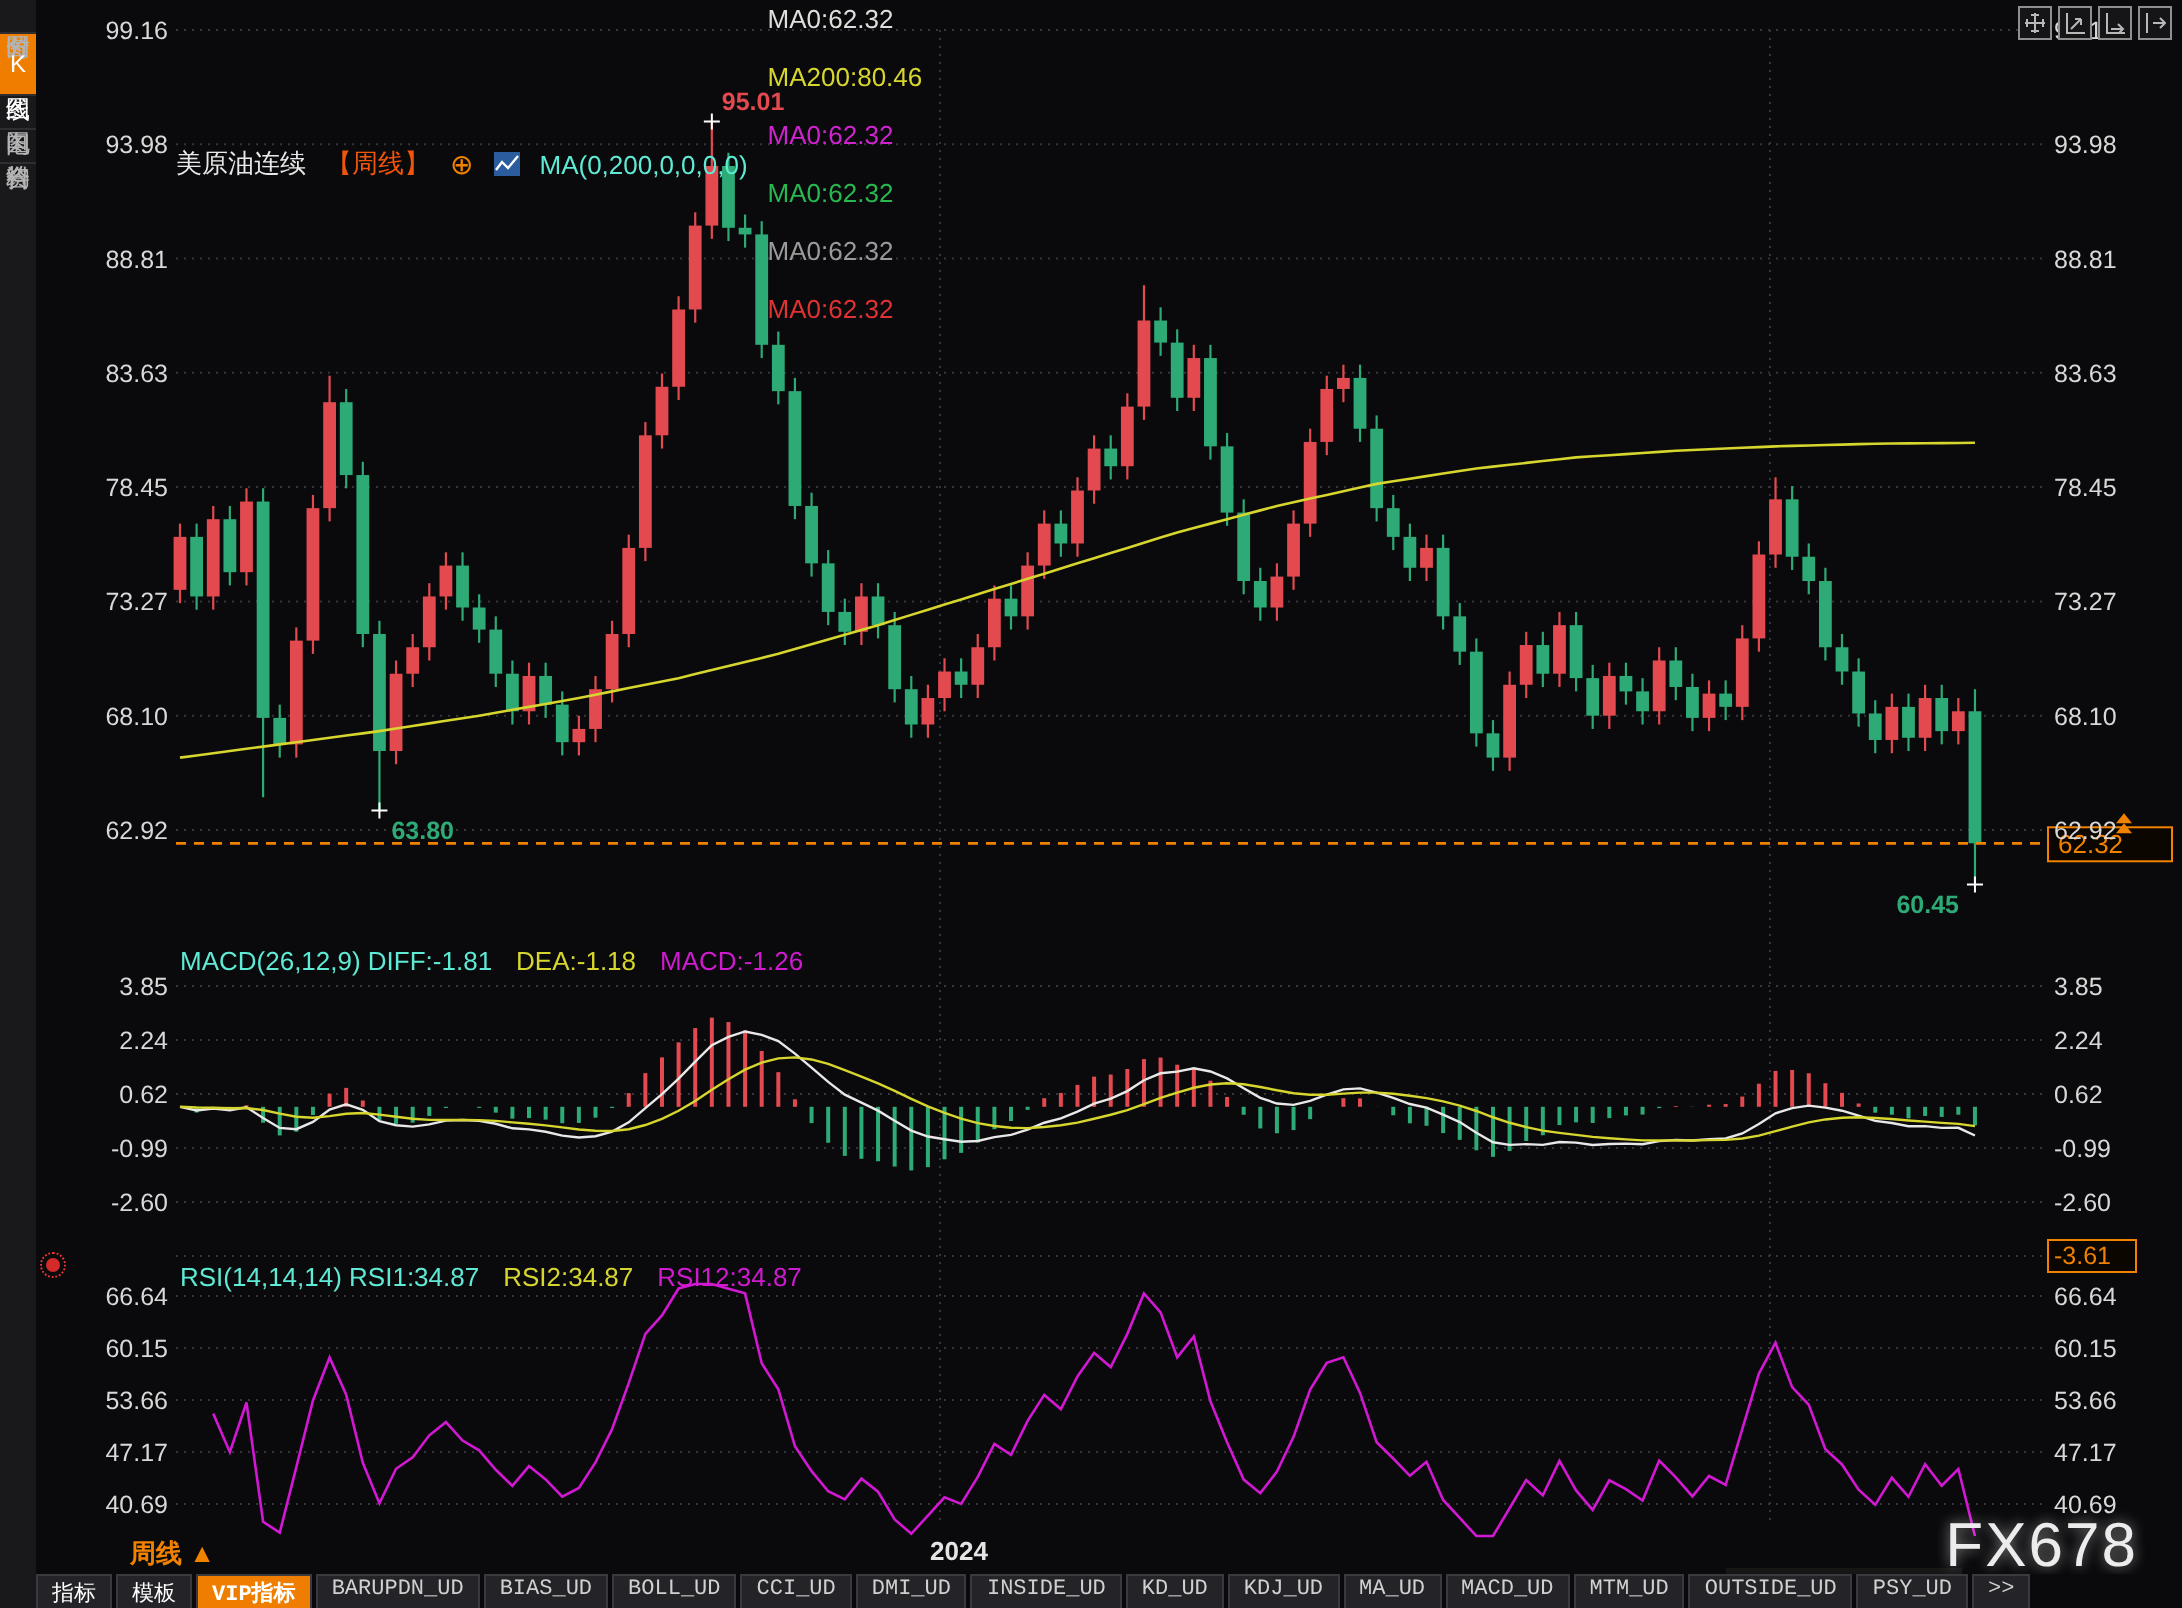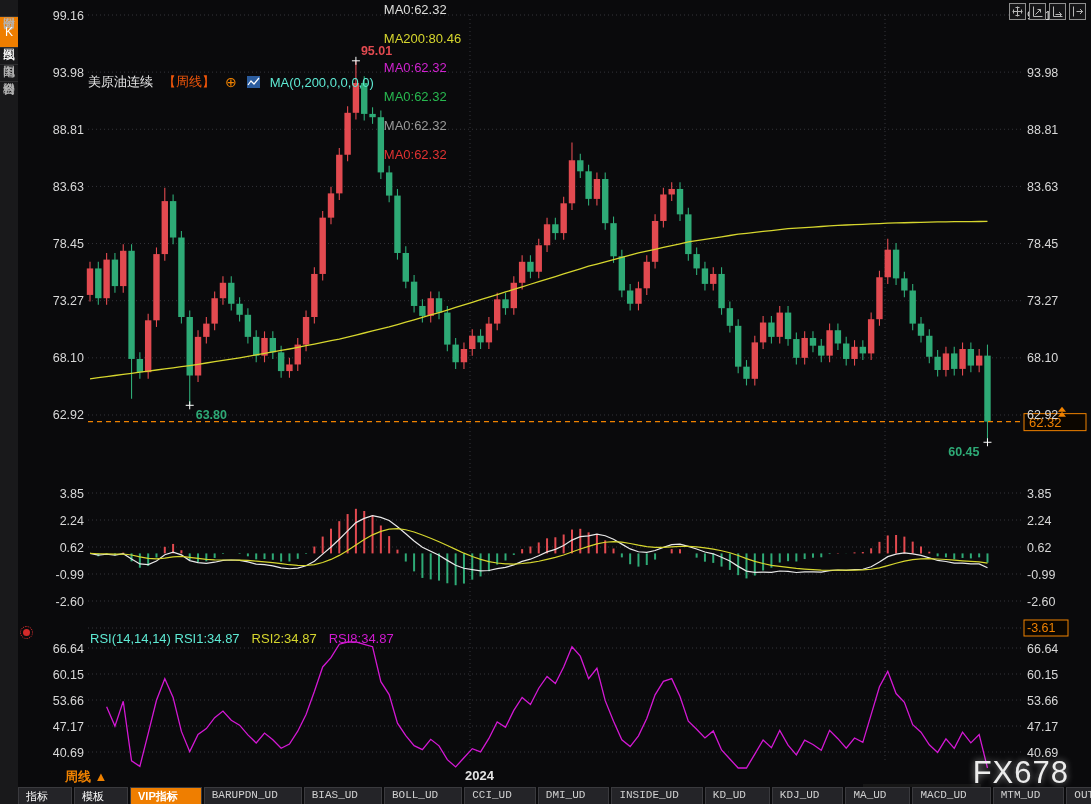--- a/index.html
+++ b/index.html
@@ -34,24 +34,24 @@
   #footer-row{position:absolute;left:18px;right:0;top:765px;height:22px;z-index:5;}
   #period-label{position:absolute;left:3px;top:3px;color:#f08200;font-size:13px;font-weight:bold;margin-left:44px;}
   #year-label{position:absolute;left:447px;top:3px;color:#e4e4e4;font-size:13px;font-weight:bold;}
   #date-label{position:absolute;left:845px;top:2px;color:#f59a23;font-size:13px;
               background:#161616;padding:1px 5px;margin-top:17px;}
   #watermark{position:absolute;right:22px;top:-10px;font-size:31px;color:#ececec;letter-spacing:1px;
              text-shadow:0 0 7px rgba(255,255,255,.55);z-index:9;}
   #tab-bar{position:absolute;left:18px;right:0;top:787px;height:17px;display:flex;z-index:8;
            background:#0a0a0c;overflow:hidden;}
   .tab{font-family:"Liberation Mono",monospace;font-size:11px;color:#d0d0d0;background:#242428;
-       border:1px solid #3a3a3e;border-bottom:none;padding:1px 23px 0 7px;margin-right:2px;
+       border:1px solid #3a3a3e;border-bottom:none;padding:1px 7px 0 7px;margin-right:2px;
        white-space:nowrap;cursor:pointer;}
   .tab.cn{font-family:"Liberation Sans",sans-serif;color:#fff;}
-  .tab.active{background:#ef7e00;color:#fff;font-weight:bold;}
+  .tab.active{background:#ef7e00;color:#fff;font-weight:bold;font-family:Liberation Mono, monospace;}
   #chart-svg{position:absolute;left:0;top:0;z-index:1;}
 </style>
 </head>
 <body>
 
 <div id="app">
 
   <svg id="chart-svg" width="1091" height="788">
       <g>
         <line x1="88" y1="15" x2="1022" y2="15" stroke="#34343a" stroke-dasharray="1 3"></line>
@@ -523,27 +523,32 @@
           <path d="M1.5 0.5v10h9M3.5 8.5h6M7 6l2.5 2.5L7 11" stroke="#b8b8b8" fill="none"></path>
         </svg>
     </span>
     <span class="ticon">
       <svg width="11" height="11">
           <path d="M1.5 0.5v10M4.5 5.5h6M8 3l2.5 2.5L8 8" stroke="#b8b8b8" fill="none"></path>
         </svg>
     </span>
   </div>
 
+  <div id="macd-header" class="panel-header">
+    <span class="w">MACD(26,12,9) DIFF:-1.81</span>
+    <span class="y">DEA:-1.18</span>
+    <span class="m">MACD:-1.26</span>
+  </div>
 
   <div id="marker-dot"></div>
 
   <div id="rsi-header" class="panel-header">
     <span class="w">RSI(14,14,14) RSI1:34.87</span>
     <span class="y">RSI2:34.87</span>
-    <span class="m">RSI8:34.87</span>
+    <span class="m">RSI12:34.87</span>
   </div>
 
   <div id="footer-row">
     <span id="period-label">周线 ▲</span>
     <span id="year-label">2024</span>
     <span id="date-label">2024/12/13 星期五</span>
     <span id="watermark">FX678</span>
   </div>
 
   <div id="tab-bar">

